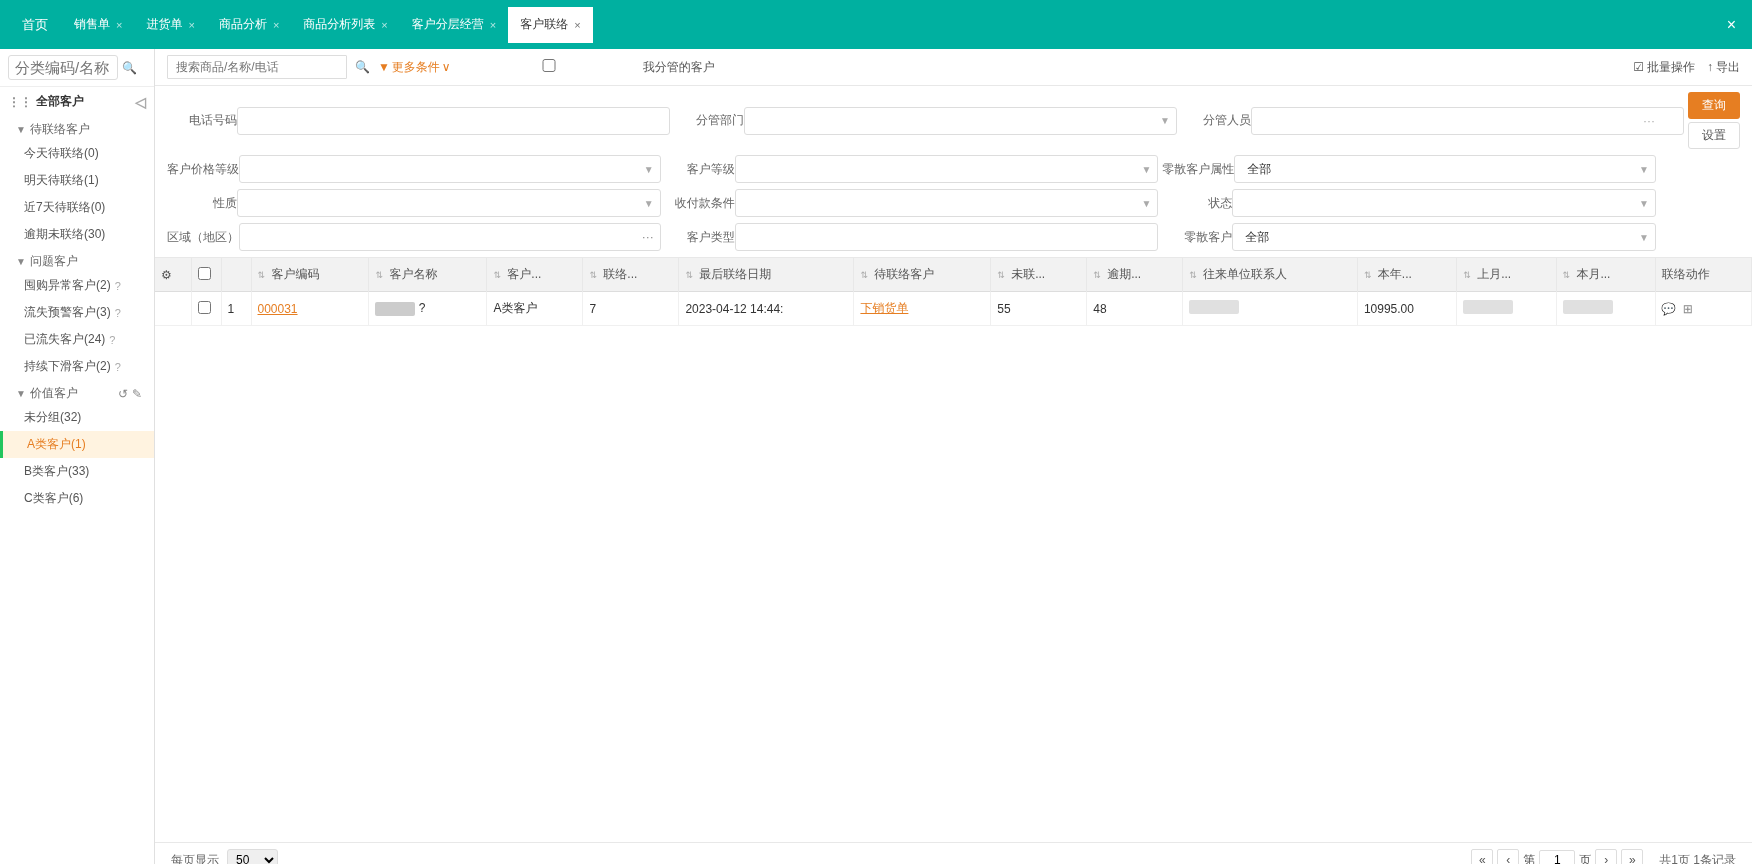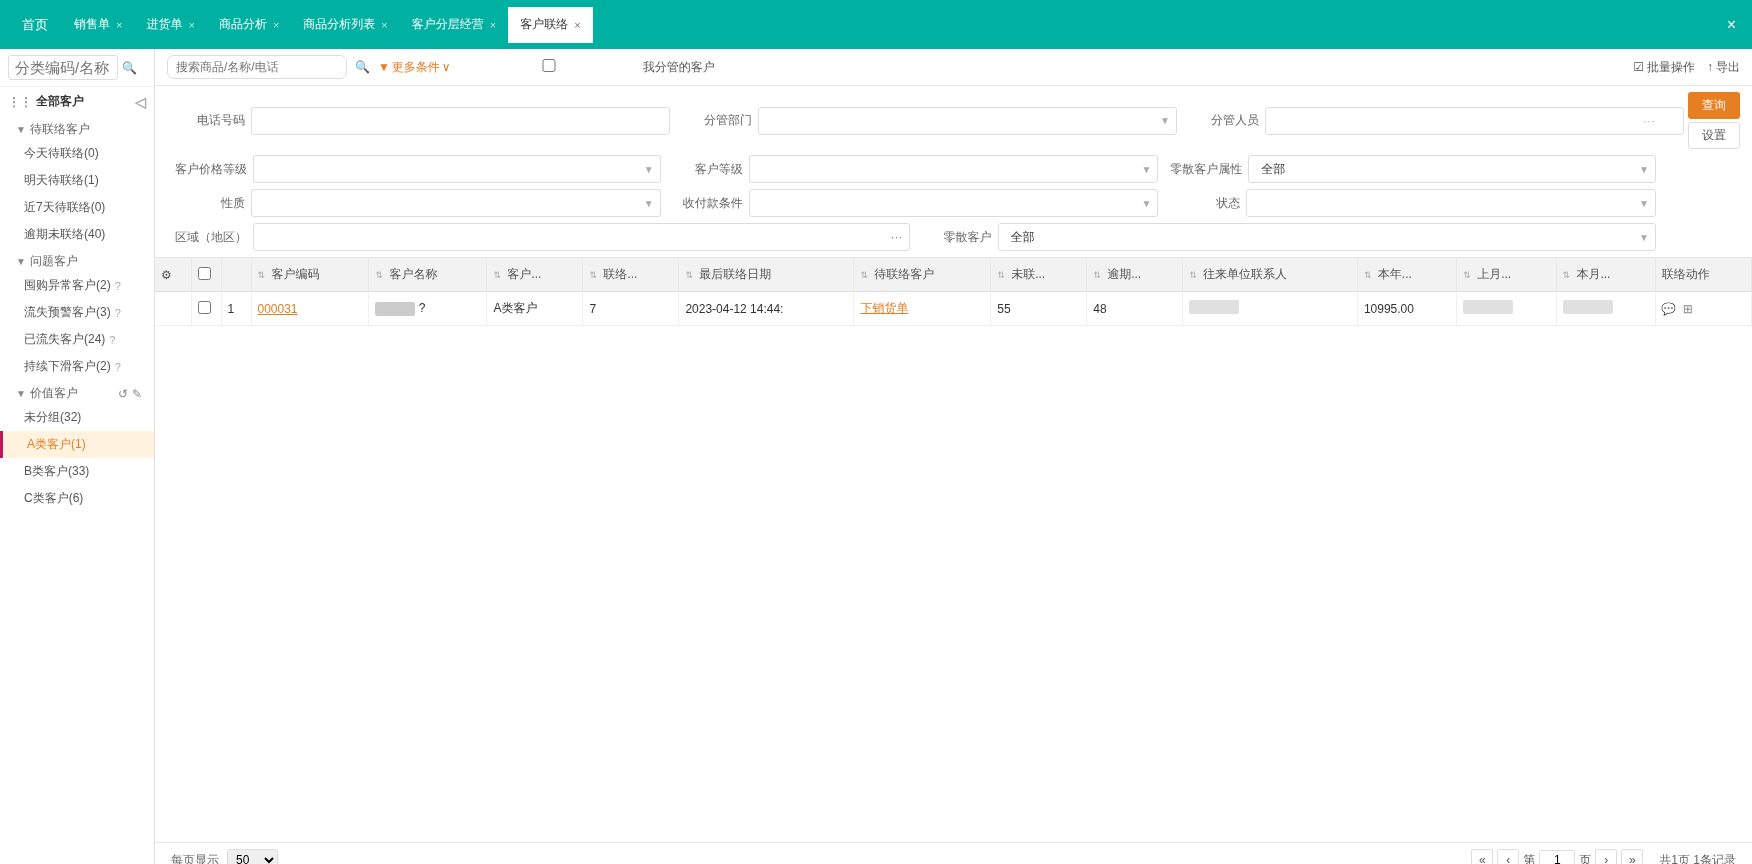--- a/index.html
+++ b/index.html
@@ -114,21 +114,21 @@
       padding: 5px 8px 5px 24px;
       color: #555;
       cursor: pointer;
       display: flex;
       align-items: center;
       font-size: 12px;
     }
     .sidebar-item.active {
       background: #fff3e0;
       color: #e67e22;
-      border-left: 3px solid #be185d;
+      border-left: 3px solid #22c55e;
     }
     .sidebar-item .icon-q {
       margin-left: 4px;
       color: #aaa;
       font-size: 11px;
     }
 
     
     .content-area {
       flex: 1;
@@ -141,21 +141,21 @@
     .filter-bar {
       padding: 6px 12px;
       background: #fff;
       border-bottom: 1px solid #e8e8e8;
       display: flex;
       align-items: center;
       gap: 8px;
     }
     .filter-bar input {
       border: 1px solid #ddd;
-      border-radius: 7px;
+      border-radius: 1px;
       padding: 4px 8px;
       width: 180px;
       font-size: 12px;
       color: #999;
     }
     .filter-bar .search-btn {
       color: #00b0a0;
       cursor: pointer;
     }
     .filter-more {
@@ -197,23 +197,21 @@
     .filter-row {
       display: flex;
       align-items: center;
       margin-bottom: 6px;
       gap: 4px;
     }
     .filter-row:last-child { margin-bottom: 0; }
     .filter-item {
       display: flex;
       align-items: center;
-      gap: 6px;
       flex: 1;
-      margin-left: 8px;
     }
     .filter-label {
       color: #666;
       white-space: nowrap;
       min-width: 70px;
       text-align: right;
     }
     .filter-select {
       flex: 1;
       border: 1px solid #ddd;
@@ -445,21 +443,21 @@
     <div class="sidebar-item">
       <span>今天待联络(0)</span>
     </div>
     <div class="sidebar-item">
       <span>明天待联络(1)</span>
     </div>
     <div class="sidebar-item">
       <span>近7天待联络(0)</span>
     </div>
     <div class="sidebar-item">
-      <span>逾期未联络(40)</span>
+      <span>逾期未联络(30)</span>
     </div>
 
     <div class="sidebar-group-label">
       <span class="arrow">▼</span>
       <span>问题客户</span>
     </div>
     <div class="sidebar-item">
       <span>囤购异常客户(2)</span>
       <span class="icon-q">?</span>
     </div>
@@ -595,20 +593,24 @@
         </div>
         <div style="width:80px"></div>
       </div>
 
       <div class="filter-row">
         <div class="filter-item">
           <span class="filter-label">区域（地区）</span>
           <div class="filter-input-field" style="flex:2;display:flex;align-items:center;justify-content:flex-end;padding-right:6px">
             <span style="color:#888;cursor:pointer">···</span>
           </div>
+        </div>
+        <div class="filter-item">
+          <span class="filter-label">客户类型</span>
+          <div class="filter-input-field" style="flex:2"></div>
         </div>
         <div class="filter-item">
           <span class="filter-label">零散客户</span>
           <div class="filter-select" style="flex:2;position:relative;height:28px">
             <span style="padding-left:4px">全部</span>
             <span class="chevron">▼</span>
           </div>
         </div>
         <div style="width:80px"></div>
       </div>

